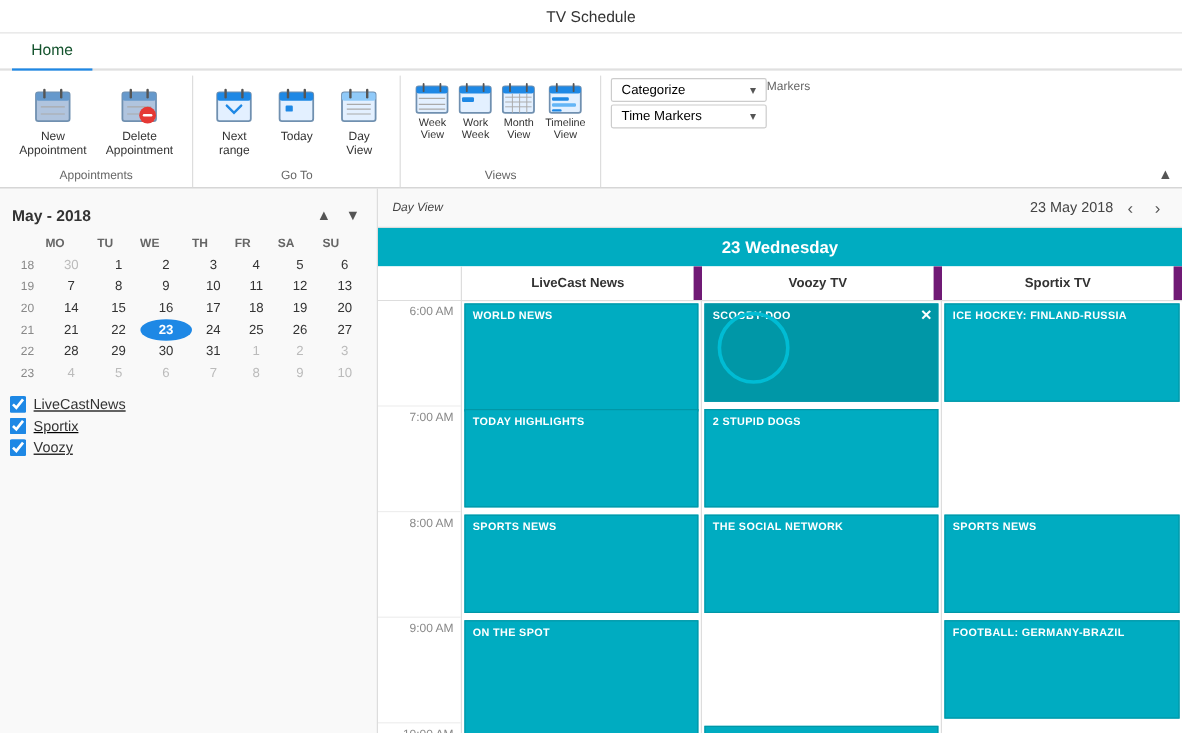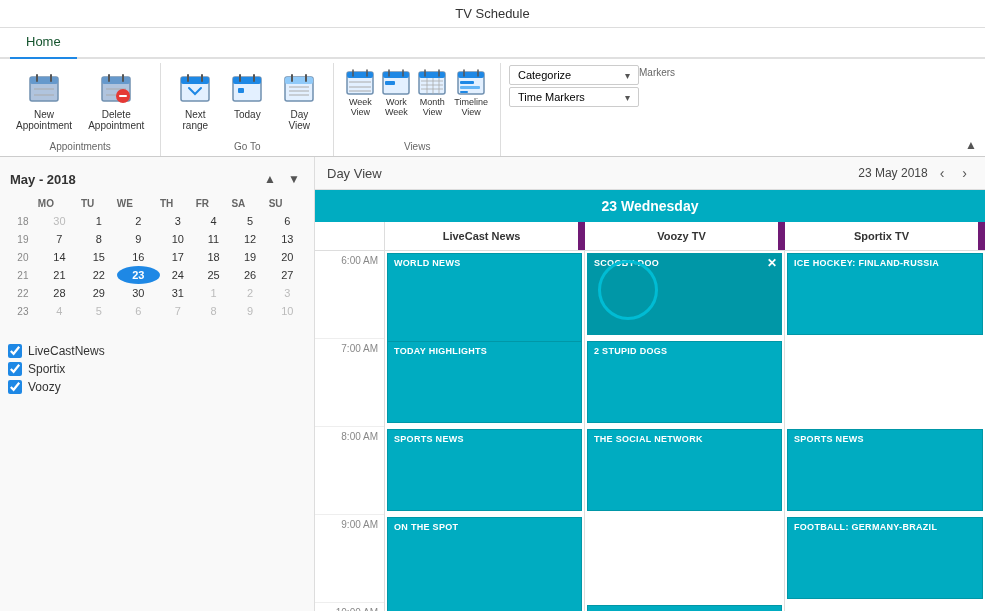--- a/index.html
+++ b/index.html
@@ -198,21 +198,22 @@
     }
     .mini-cal-grid td.week-num {
       color: #888;
       font-size: 10px;
       cursor: default;
     }
     .mini-cal-grid td.other-month { color: #bbb; }
 
     
     .cal-checkboxes {
-      margin-top: 24px;
+      margin-top: 10px;
+      text-decoration: underline;
     }
     .cal-checkbox-item {
       display: flex;
       align-items: center;
       gap: 6px;
       margin: 4px 0;
       font-size: 12px;
       color: #333;
       cursor: pointer;
     }
@@ -232,21 +233,21 @@
 
     
     .day-view-header {
       display: flex;
       align-items: center;
       justify-content: space-between;
       padding: 6px 12px;
       border-bottom: 1px solid #ddd;
       background: #f9f9f9;
     }
-    .day-view-title { font-size: 13px; color: #444; }
+    .day-view-title { font-size: 10px; color: #444; font-style: italic; }
     .day-nav {
       display: flex;
       align-items: center;
       gap: 6px;
       font-size: 12px;
       color: #444;
     }
     .day-nav-btn {
       cursor: pointer;
       padding: 2px 6px;

